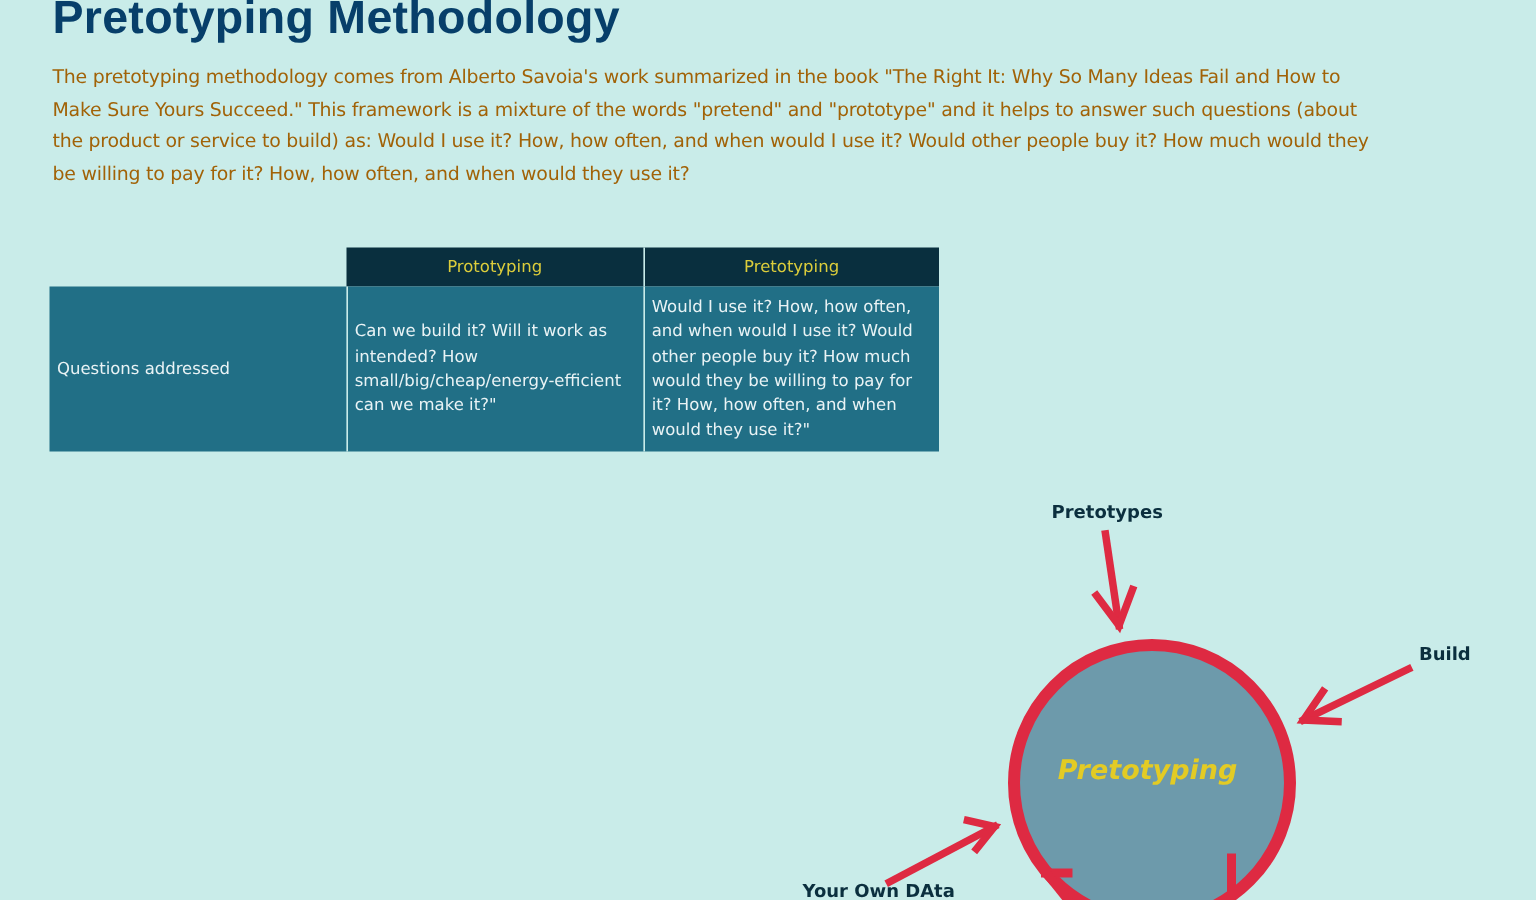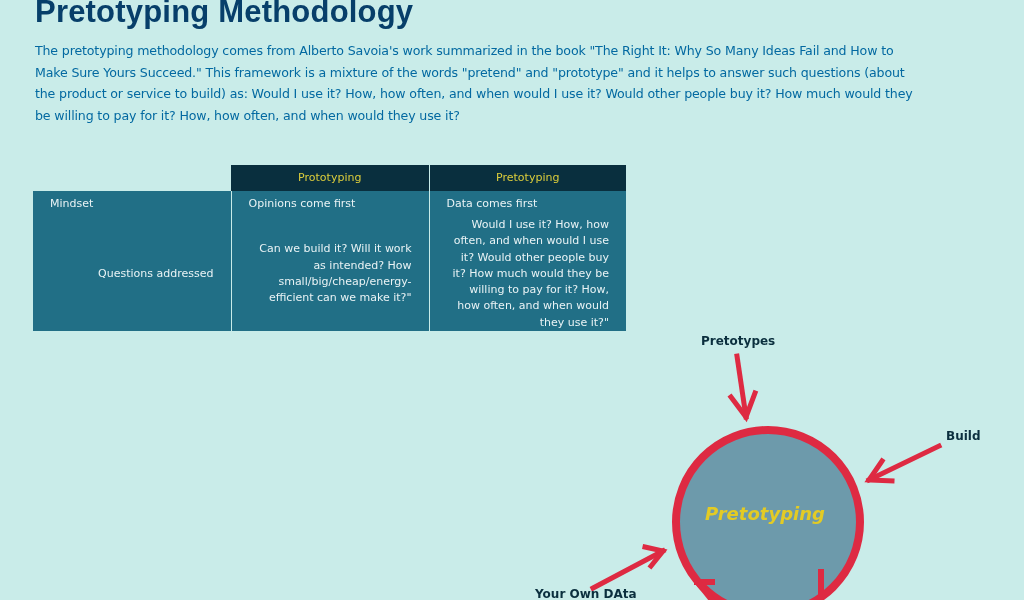--- a/index.html
+++ b/index.html
@@ -11,41 +11,41 @@
   }
   .title {
     position: absolute; left: 35px; top: -6px;
     font-family: "Liberation Sans", sans-serif;
     font-weight: bold; font-size: 31px; color: #073f6a;
     letter-spacing: 0.2px;
   }
   .intro {
     position: absolute; left: 35px; top: 40px; width: 890px;
     font-family: "DejaVu Sans", sans-serif;
-    font-size: 12.6px; line-height: 21.6px; color: #0369a1;
+    font-size: 12.6px; line-height: 21.6px; color: #a16207;
     letter-spacing: -0.15px;
   }
   table.compare {
     position: absolute; left: 33px; top: 165px;
     border-collapse: collapse;
     font-family: "DejaVu Sans", sans-serif;
     font-size: 11px; color: #e9f3f5;
   }
   table.compare td, table.compare th {
-    padding: 0 17px; vertical-align: middle; text-align: left;
+    padding: 0 5px; vertical-align: middle; text-align: left;
     line-height: 16.3px; font-weight: normal;
   }
   table.compare th.empty { background: transparent; width: 198px; }
   table.compare th.colhead {
     background: #092f3e; color: #dccd3b; text-align: center;
     height: 26px; width: 198px;
   }
   table.compare th.colhead + th.colhead { width: 197px; }
   table.compare td { background: #216f86; height: 26px; }
-  table.compare tr.tall td { height: 110px; text-align: right; }
+  table.compare tr.tall td { height: 110px; }
   table.compare td + td, table.compare th.colhead + th.colhead { border-left: 1.5px solid #c9ece9; }
   table.compare td.rowlabel { width: 198px; }
   table.compare tr.last td { height: 27px; }
 
   .diagram { position: absolute; left: 0; top: 0; width: 944px; height: 600px; pointer-events: none; }
   .diagram * { pointer-events: auto; }
   .dlabel {
     position: absolute; font-family: "DejaVu Sans", sans-serif;
     font-weight: bold; font-size: 12px; color: #0b2f3e;
   }
@@ -63,25 +63,20 @@
 
 <table class="compare">
   <thead>
     <tr>
       <th class="empty"></th>
       <th class="colhead">Prototyping</th>
       <th class="colhead">Pretotyping</th>
     </tr>
   </thead>
   <tbody>
-    <tr>
-      <td class="rowlabel">Mindset</td>
-      <td>Opinions come first</td>
-      <td>Data comes first</td>
-    </tr>
     <tr class="tall">
       <td class="rowlabel">Questions addressed</td>
       <td>Can we build it? Will it work as intended? How small/big/cheap/energy-efficient can we make it?"</td>
       <td>Would I use it? How, how often, and when would I use it? Would other people buy it? How much would they be willing to pay for it? How, how often, and when would they use it?"</td>
     </tr>
   </tbody>
 </table>
 
 <div class="diagram">
   <svg width="1024" height="600" viewBox="0 0 1024 600">

